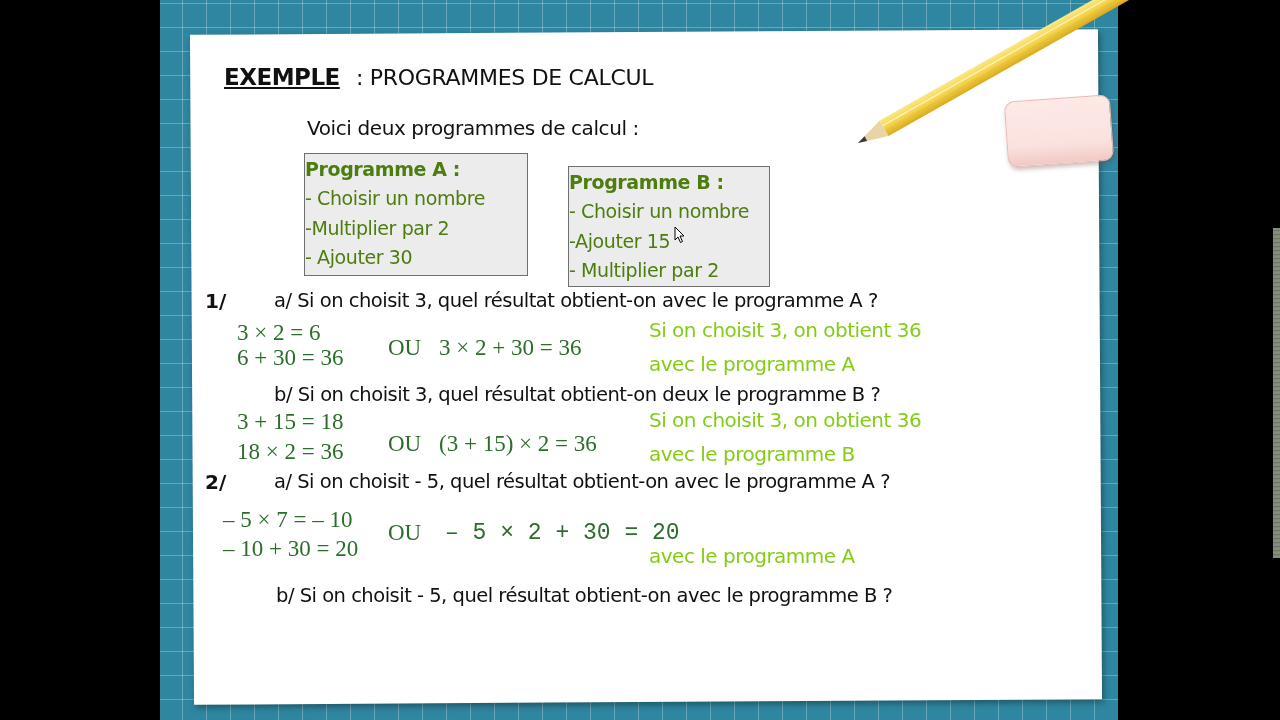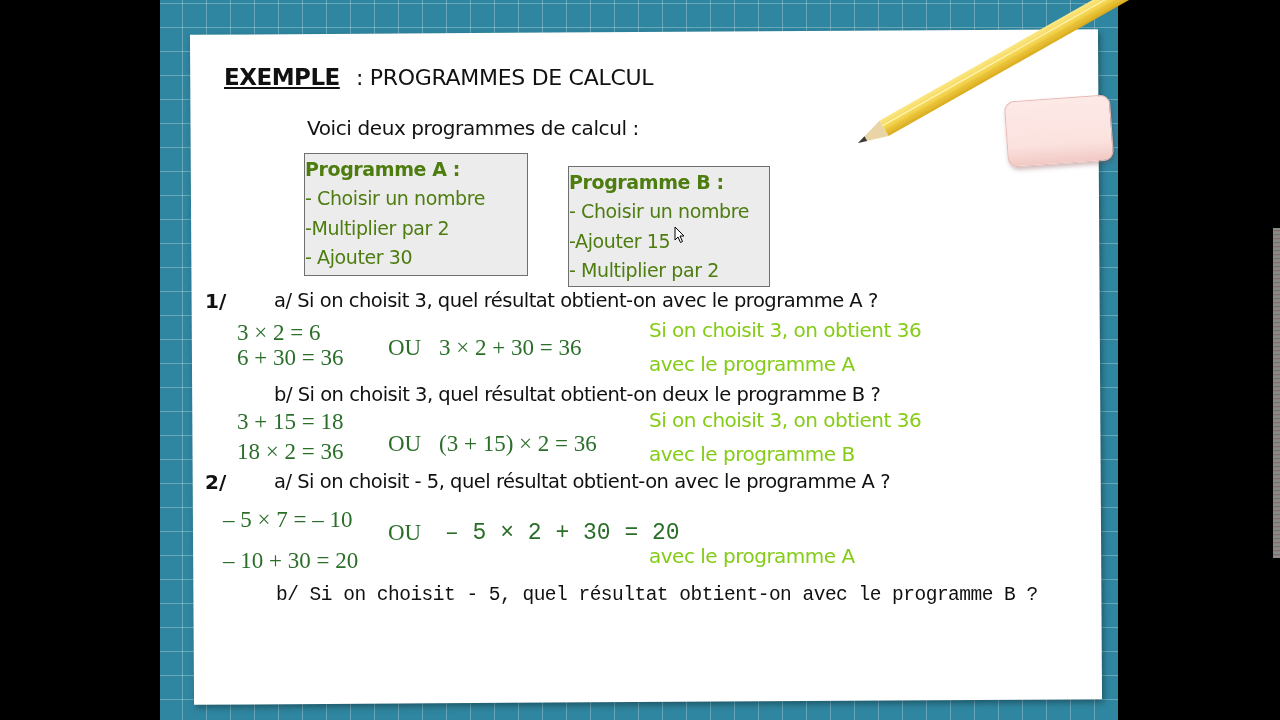--- a/index.html
+++ b/index.html
@@ -105,26 +105,26 @@
   <div class="math" style="left:237px; top:409px;">3 + 15 = 18</div>
   <div class="math" style="left:237px; top:439px;">18 × 2 = 36</div>
   <div class="math" style="left:388px; top:431px;">OU</div>
   <div class="math" style="left:439px; top:431px;">(3 + 15) × 2 = 36</div>
   <div class="ans" style="left:649px; top:408px;">Si on choisit 3, on obtient 36</div>
   <div class="ans" style="left:649px; top:442px;">avec le programme B</div>
 
   <div class="t num" style="left:205px; top:470px;">2/</div>
   <div class="t q" style="left:274px; top:470px;">a/ Si on choisit - 5, quel résultat obtient-on avec le programme A ?</div>
   <div class="math" style="left:223px; top:507px;">– 5 × 7 =  – 10</div>
-  <div class="math" style="left:223px; top:548px;">– 10 + 30 = 20</div>
+  <div class="math" style="left:223px; top:536px;">– 10 + 30 = 20</div>
   <div class="math" style="left:388px; top:520px;">OU</div>
   <div class="math" style="left:445px; top:520px;font-family:Liberation Mono, monospace;">– 5 × 2 + 30 = 20</div>
   <div class="ans" style="left:649px; top:544px;">avec le programme A</div>
 
-  <div class="t q" style="left:276px; top:584px;font-family:Liberation Mono, monospace;">b/ Si on choisit - 5, quel résultat obtient-on avec le programme B ?</div>
+  <div class="t q" style="left:276px; top:584px;">b/ Si on choisit - 5, quel résultat obtient-on avec le programme B ?</div>
 </div>
 
 <div class="eraser"></div>
 
 <svg class="pencil" viewBox="0 0 1280 720">
   <defs>
     <linearGradient id="pbody" x1="0" y1="0" x2="0" y2="1">
       <stop offset="0" stop-color="#fbe887"></stop>
       <stop offset="0.5" stop-color="#f3d34d"></stop>
       <stop offset="1" stop-color="#d9a91b"></stop>

